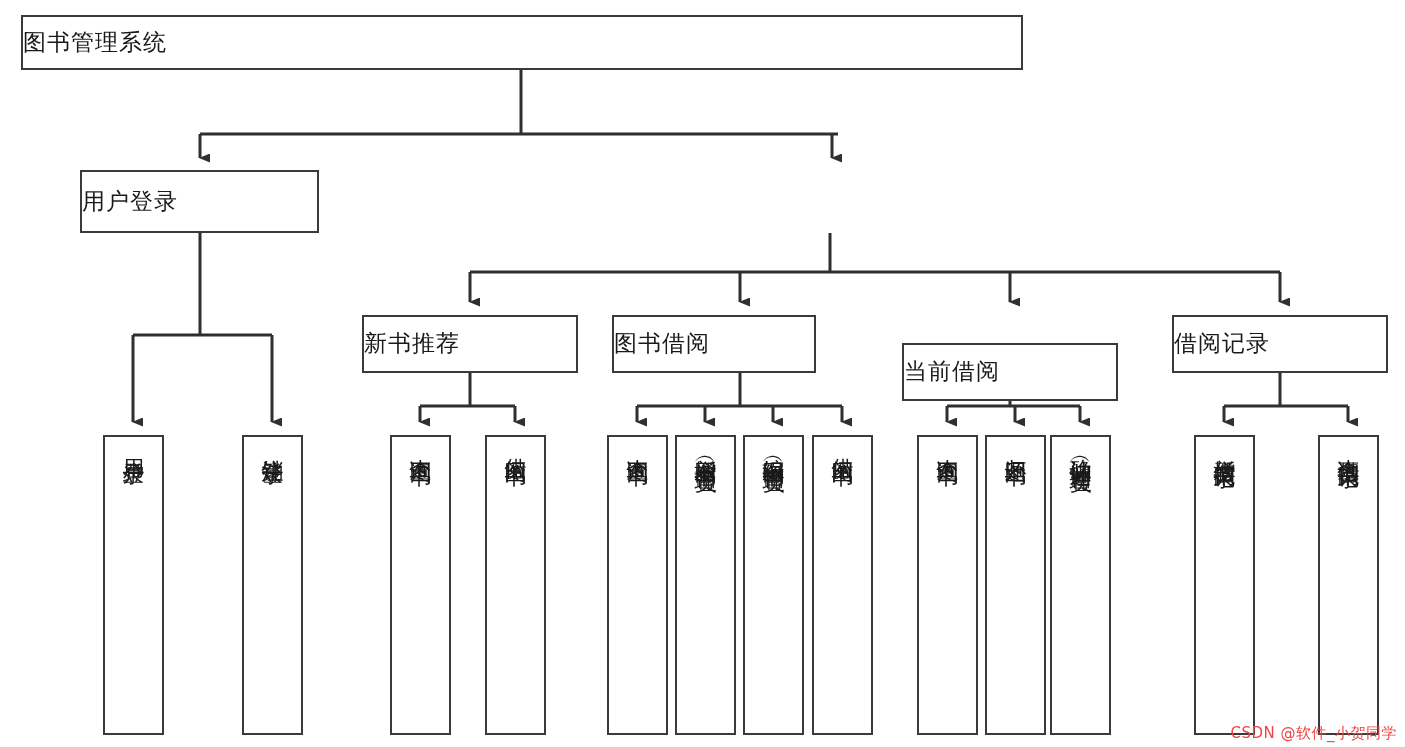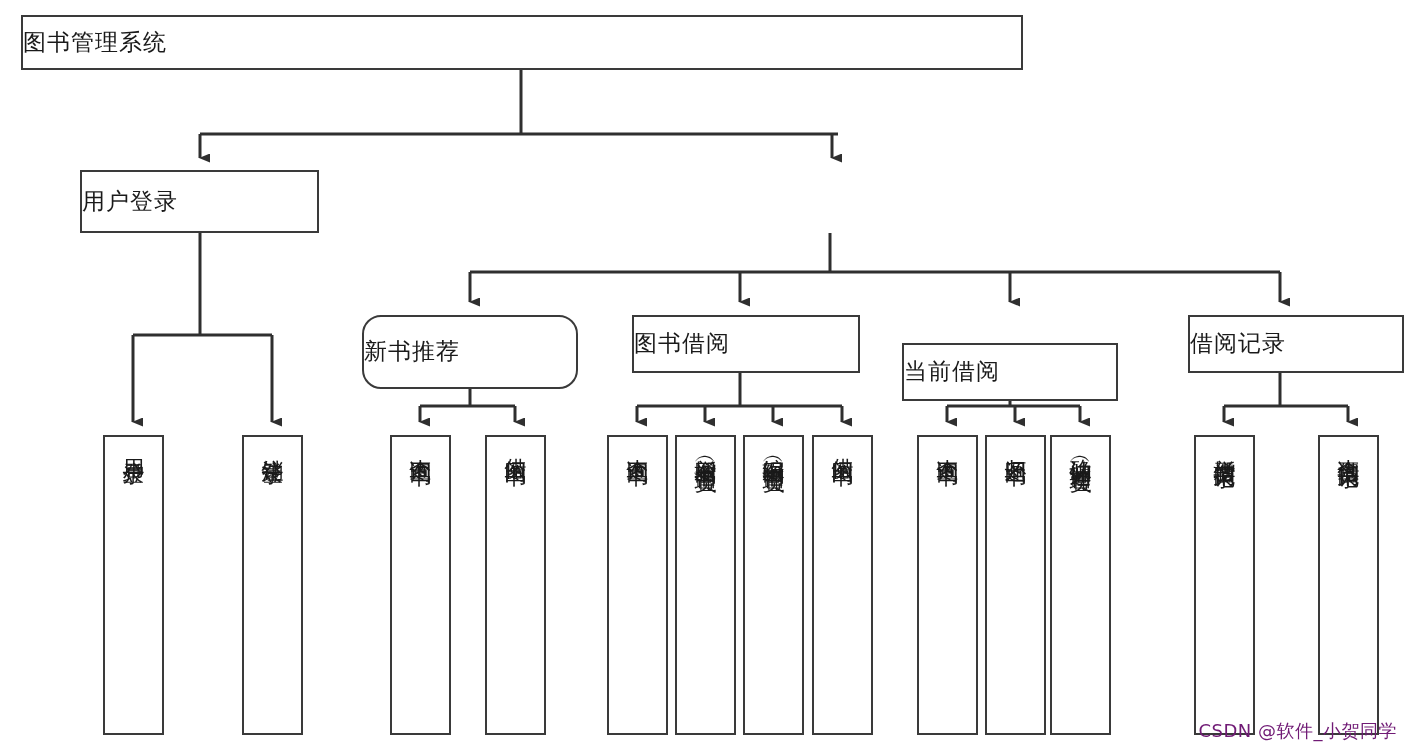--- a/index.html
+++ b/index.html
@@ -52,22 +52,22 @@
   }
   .node.vert .vtext {
     writing-mode: vertical-rl;
     text-orientation: upright;
     white-space: nowrap;
   }
   .watermark {
     position: absolute;
     right: 8px;
     bottom: 4px;
-    font-size: 18px;
-    color: #701a75;
+    font-size: 15px;
+    color: #ef4444;
     z-index: 5;
     white-space: nowrap;
     letter-spacing: 0.5px;
   }
 </style>
 </head>
 <body>
 
 <div id="canvas">
 
@@ -122,30 +122,30 @@
   </svg>
 
   <div class="node horiz" style="left:21px; top:15px; width:1002px; height:55px;">
     <span>图书管理系统</span>
   </div>
 
   <div class="node horiz" style="left:80px; top:170px; width:239px; height:63px;">
     <span>用户登录</span>
   </div>
 
-  <div class="node horiz" style="left:362px; top:315px; width:216px; height:74px;border-radius:19px;">
+  <div class="node horiz" style="left:362px; top:315px; width:216px; height:58px;">
     <span>新书推荐</span>
   </div>
-  <div class="node horiz" style="left:632px; top:315px; width:228px; height:58px;">
+  <div class="node horiz" style="left:612px; top:315px; width:204px; height:58px;">
     <span>图书借阅</span>
   </div>
   <div class="node horiz" style="left:902px; top:315px; width:216px; height:58px;margin-top:28px;">
     <span>当前借阅</span>
   </div>
-  <div class="node horiz" style="left:1172px; top:315px; width:216px; height:58px;margin-left:16px;">
+  <div class="node horiz" style="left:1172px; top:315px; width:216px; height:58px;">
     <span>借阅记录</span>
   </div>
 
   <div class="node vert" style="left:103px; top:435px; width:61px; height:300px;">
     <span class="vtext">用户登录</span>
   </div>
   <div class="node vert" style="left:242px; top:435px; width:61px; height:300px;">
     <span class="vtext">注销登录</span>
   </div>
 

